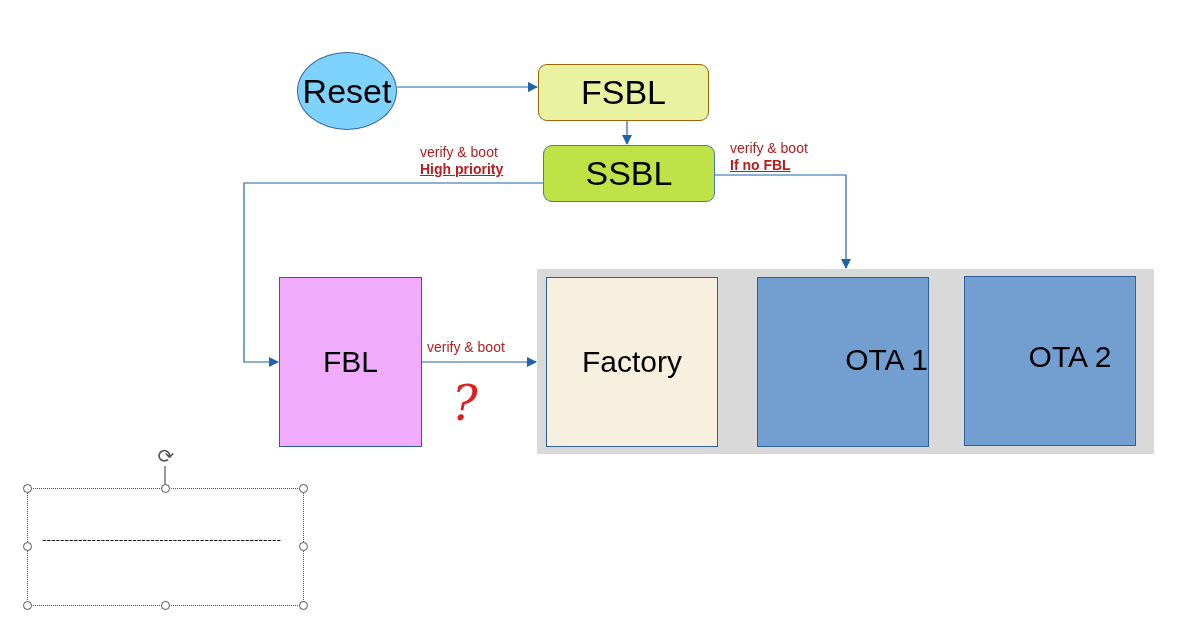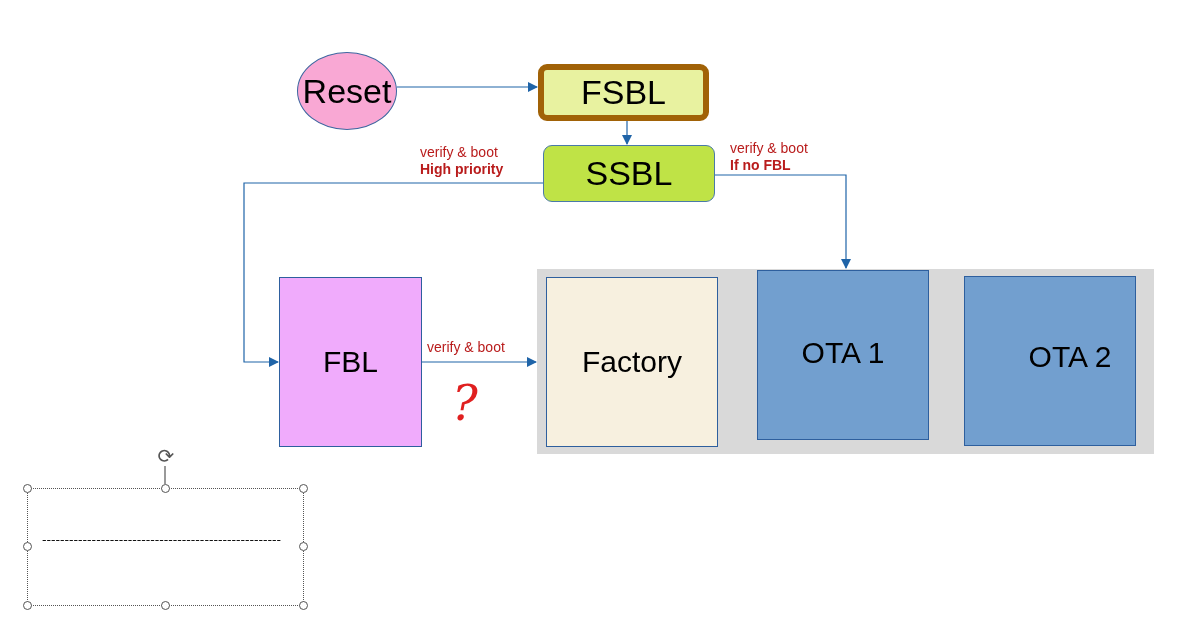--- a/index.html
+++ b/index.html
@@ -3,40 +3,40 @@
   <meta charset="utf-8">
   <style>
     html, body { margin: 0; padding: 0; background: #ffffff; }
     body { width: 1201px; height: 621px; position: relative; overflow: hidden;
            font-family: "Liberation Sans", sans-serif; }
     svg.lines { position: absolute; left: 0; top: 0; width: 1201px; height: 621px; }
     .abs { position: absolute; box-sizing: border-box; }
     .center { display: flex; align-items: center; justify-content: center; color: #000; }
 
     #reset { left: 297px; top: 52px; width: 100px; height: 78px; border-radius: 50%;
-             background: #f9a8d4; border: 1px solid #3d67a0; font-size: 34px; }
+             background: #7dd3fc; border: 1px solid #3d67a0; font-size: 34px; }
     #fsbl { left: 538px; top: 64px; width: 171px; height: 57px; border-radius: 9px;
-            background: #e8f2a0; border: 6px solid #a16207; font-size: 34px; }
+            background: #e8f2a0; border: 1px solid #a16207; font-size: 34px; }
     #ssbl { left: 543px; top: 145px; width: 172px; height: 57px; border-radius: 9px;
             background: #bfe346; border: 1px solid #4a7aa8; font-size: 34px; }
 
     #container { left: 537px; top: 269px; width: 617px; height: 185px; background: #d9d9d9; }
     #fbl { left: 279px; top: 277px; width: 143px; height: 170px; background: #f0abfc;
            border: 1px solid #2e5f9e; font-size: 30px; }
     #factory { left: 546px; top: 277px; width: 172px; height: 170px; background: #f7f0df;
                border: 1px solid #2e5f9e; font-size: 30px; justify-content: center; }
-    #ota1 { left: 757px; top: 270px; width: 172px; height: 170px; background: #729fcf;
-            border: 1px solid #2e5f9e; font-size: 30px; }
+    #ota1 { left: 757px; top: 277px; width: 172px; height: 170px; background: #729fcf;
+            border: 1px solid #2e5f9e; font-size: 30px; justify-content: flex-end; }
     #ota2 { left: 964px; top: 276px; width: 172px; height: 170px; background: #729fcf;
             border: 1px solid #2e5f9e; font-size: 30px; padding-left: 40px; }
     #ota1 span, #ota2 span { margin-top: -4px; }
     #ota2 span { margin-top: -8px; }
 
     .label { font-size: 14px; color: #b91c1c; line-height: 17px; }
-    .label b { font-weight: bold; }
+    .label b { font-weight: bold; text-decoration: underline; }
     #lbl-high { left: 420px; top: 144px; }
     #lbl-nofbl { left: 730px; top: 140px; }
     #lbl-fbl-boot { left: 427px; top: 339px; }
 
     #question { left: 452px; top: 378px; font-size: 48px; color: #e02020;
                 font-family: "DejaVu Serif", serif; font-style: italic; line-height: 50px; }
 
     #legend { left: 27px; top: 488px; width: 277px; height: 118px;
               border: 1px dotted #555; }
     #legend-text { position: absolute; left: 14px; top: 10px; font-family: "DejaVu Sans", sans-serif;

